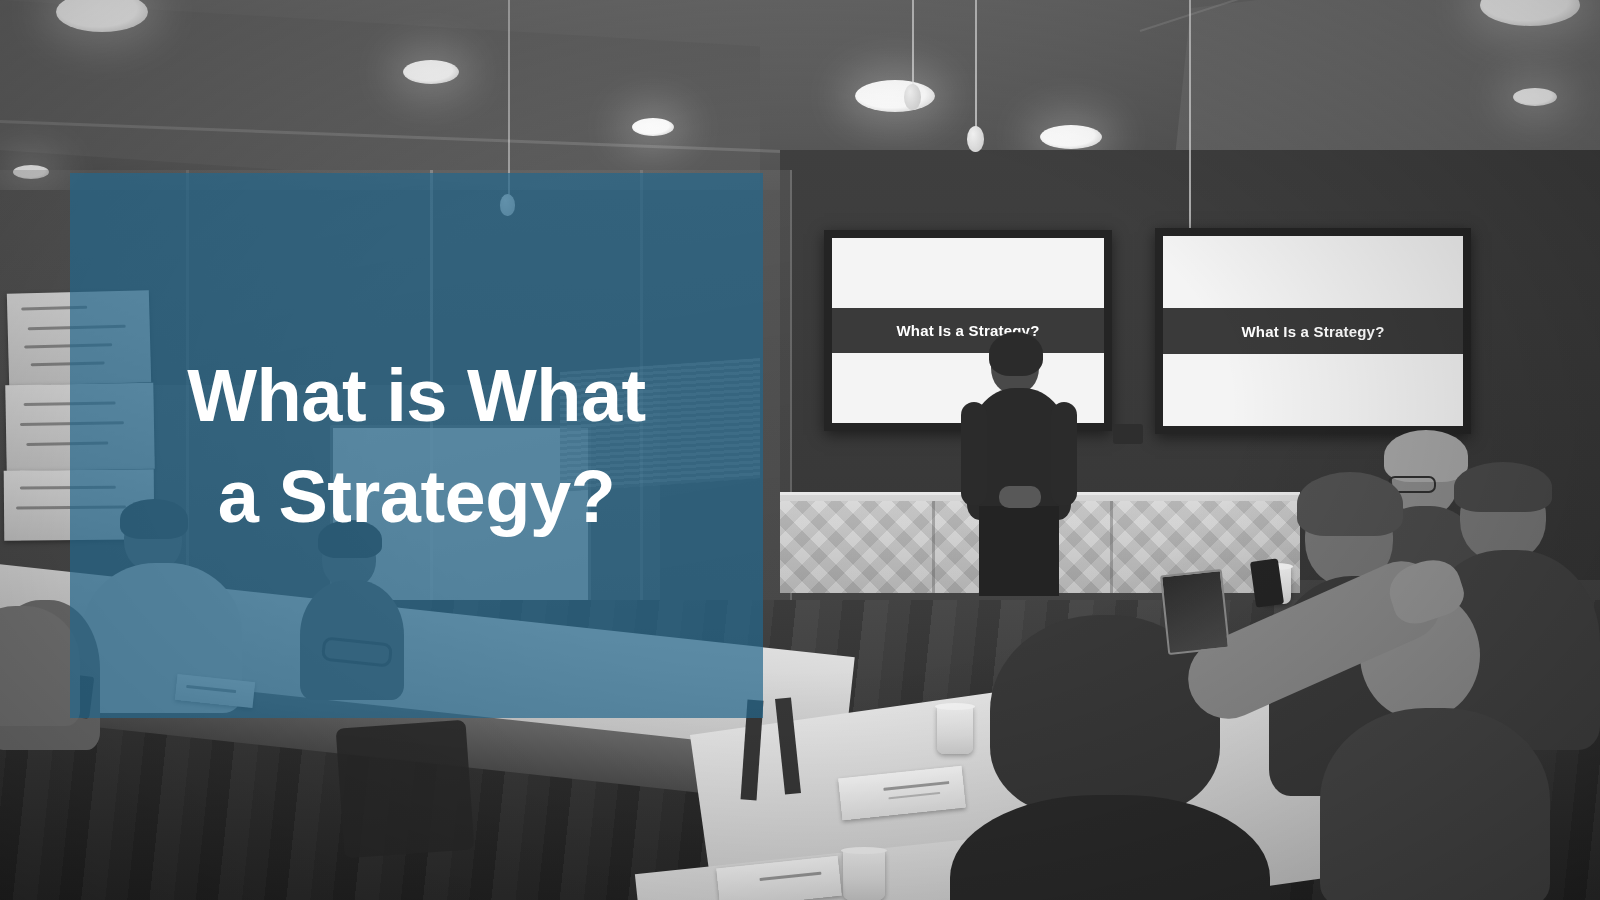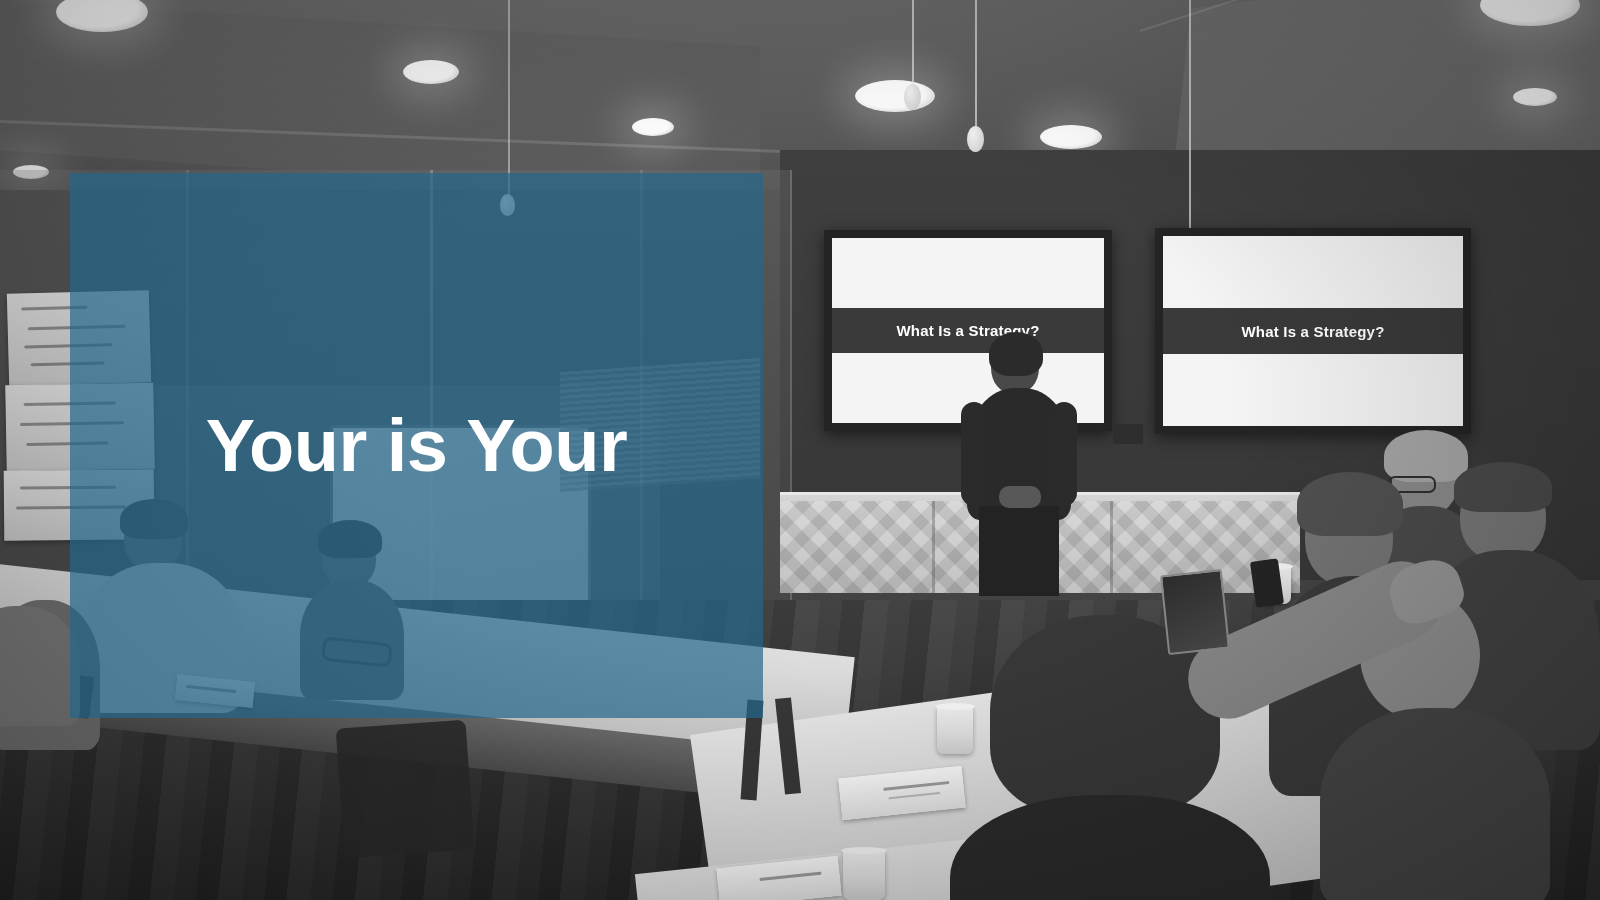--- a/index.html
+++ b/index.html
@@ -529,17 +529,18 @@
                 background:#3a3734; transform:rotate(4deg);"></div>
     <div style="position:absolute; left:780px; top:698px; width:16px; height:96px;
                 background:#3a3734; transform:rotate(-6deg);"></div>
 
     <div style="position:absolute; inset:0; pointer-events:none;
                 background:radial-gradient(ellipse at 50% 45%, rgba(0,0,0,0) 38%, rgba(0,0,0,.30) 100%);"></div>
   </div>
 
   <div class="overlay-panel">
     <div class="title-block">
-      <span class="title-line">Your is Your</span>
+      <span class="title-line">What is What</span>
+      <span class="title-line">a Strategy?</span>
     </div>
   </div>
 
 </div>
 
 </body></html>

